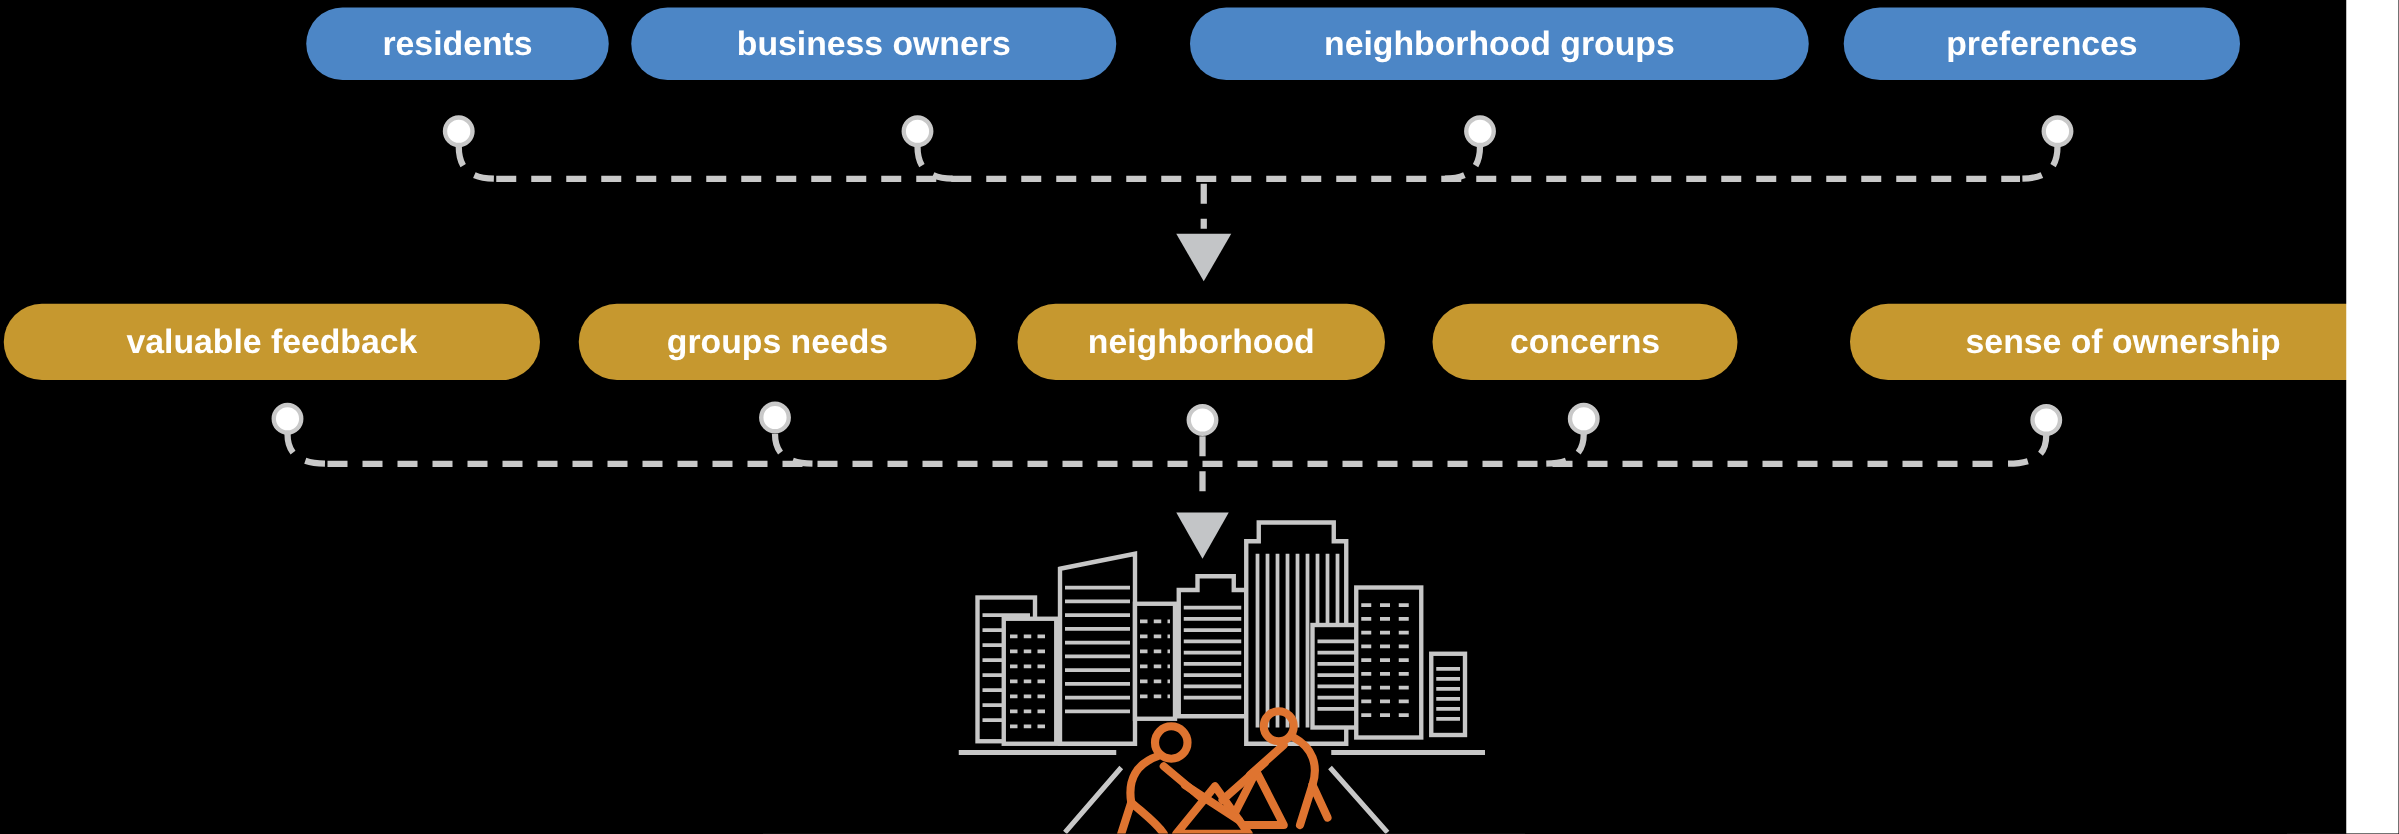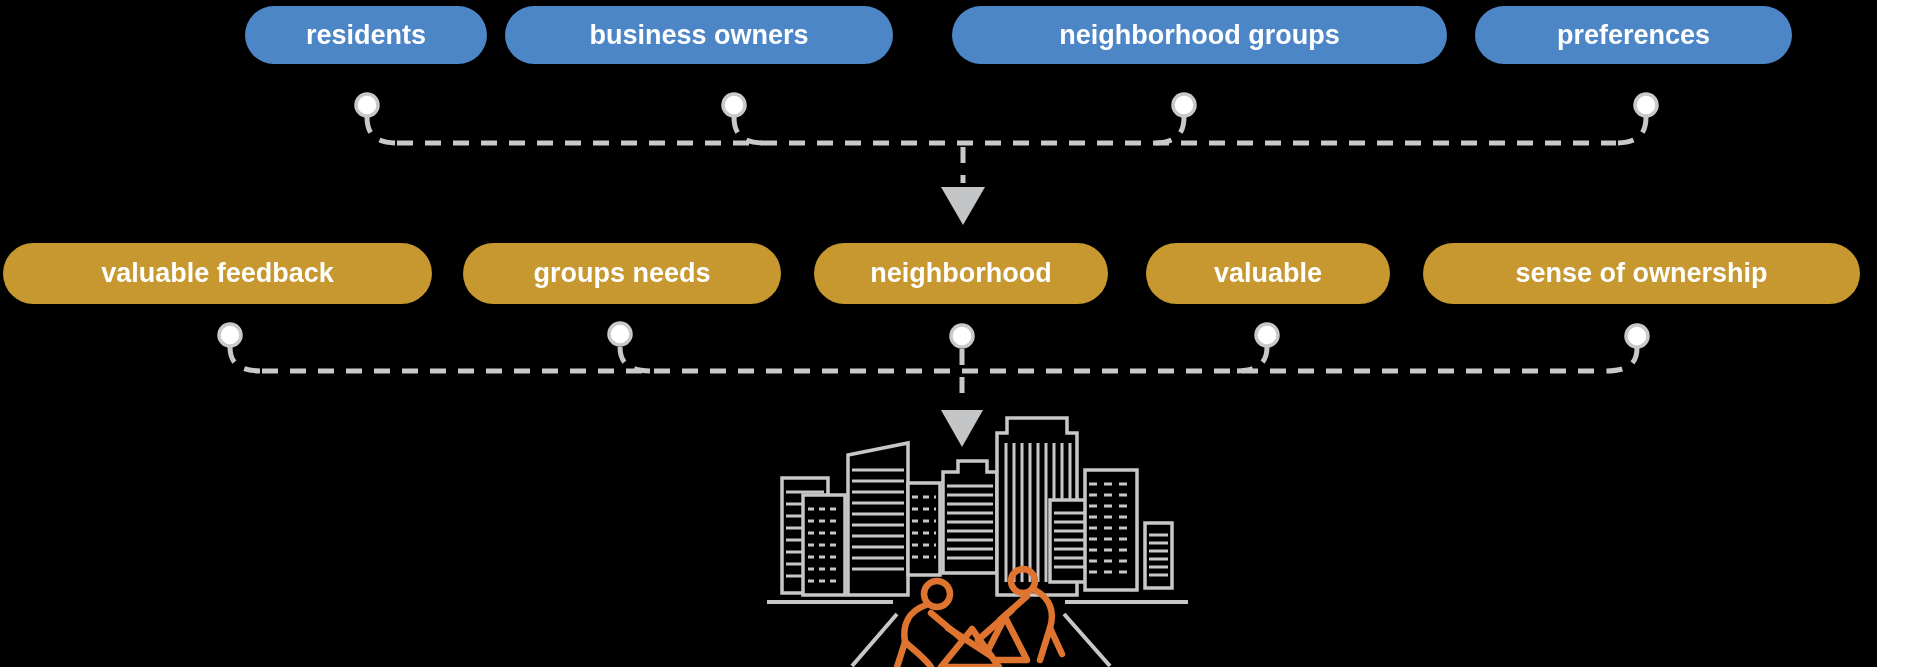--- a/index.html
+++ b/index.html
@@ -145,18 +145,18 @@
     <div class="pill blue" style="left:245px;width:242px;">residents</div>
     <div class="pill blue" style="left:505px;width:388px;text-align:right;">business owners</div>
     <div class="pill blue" style="left:952px;width:495px;">neighborhood groups</div>
     <div class="pill blue" style="left:1475px;width:317px;">preferences</div>
   </div>
 
   <div>
     <div class="pill gold" style="left:3px;width:429px;text-align:center;">valuable feedback</div>
     <div class="pill gold" style="left:463px;width:318px;">groups needs</div>
     <div class="pill gold" style="left:814px;width:294px;">neighborhood</div>
-    <div class="pill gold" style="left:1146px;width:244px;">valuable</div>
-    <div class="pill gold" style="left:1423px;width:437px;text-align:right;">sense of ownership</div>
+    <div class="pill gold" style="left:1146px;width:244px;">concerns</div>
+    <div class="pill gold" style="left:1480px;width:437px;text-align:right;">sense of ownership</div>
   </div>
 
   <div class="white-bar"></div>
 </div>
 
 </body></html>

